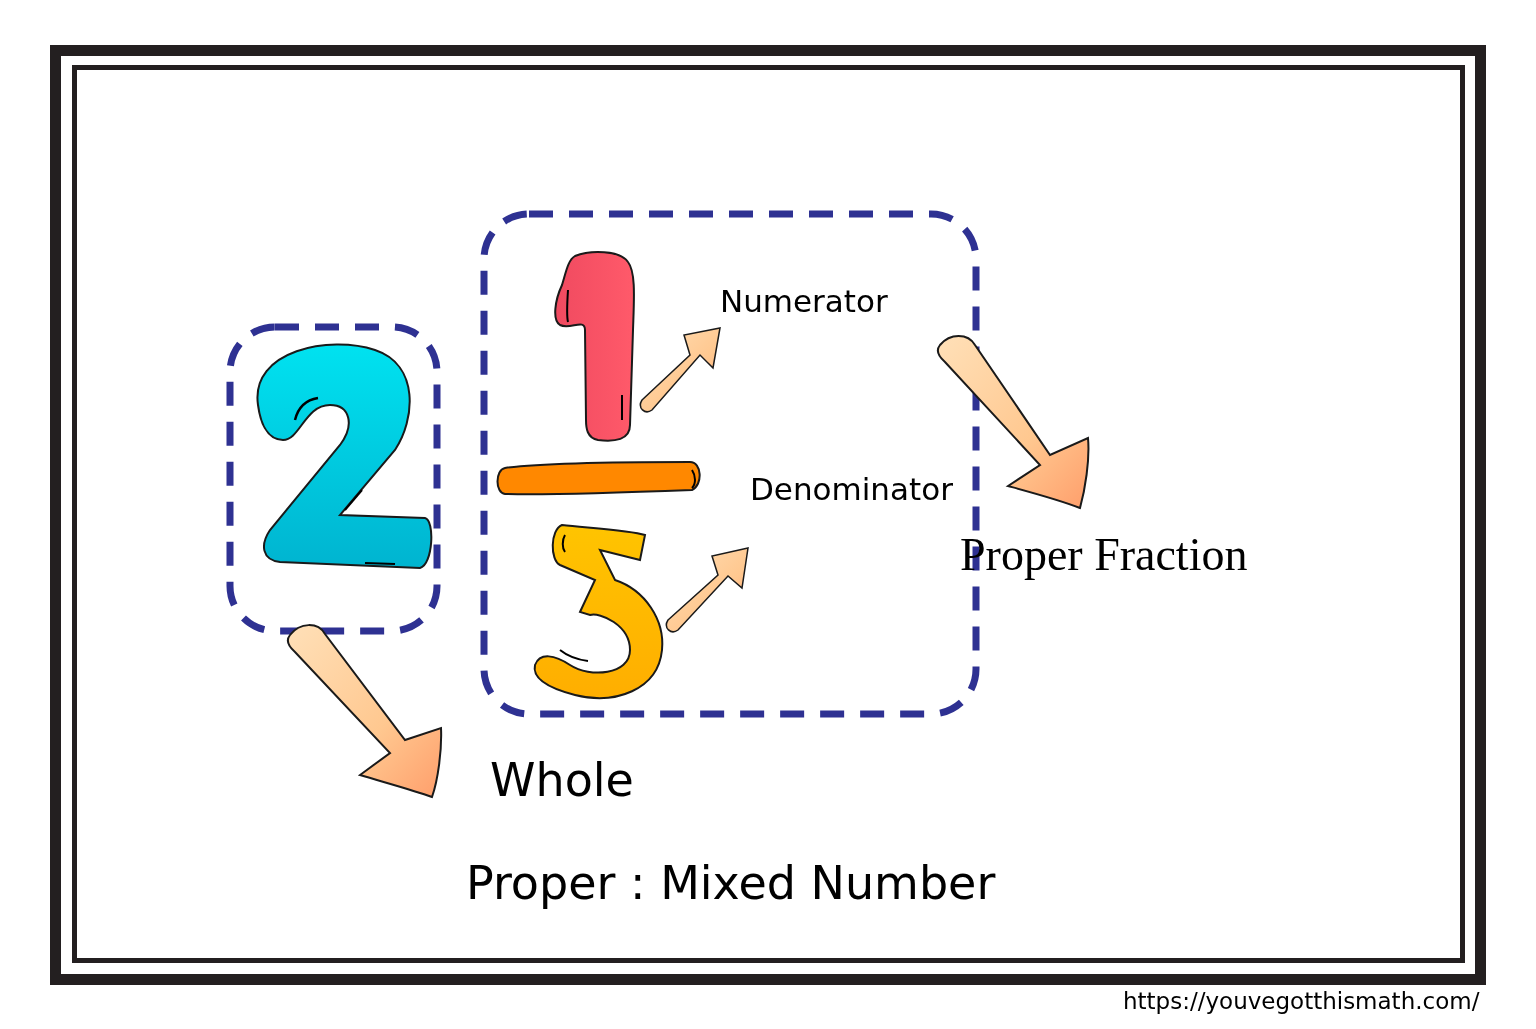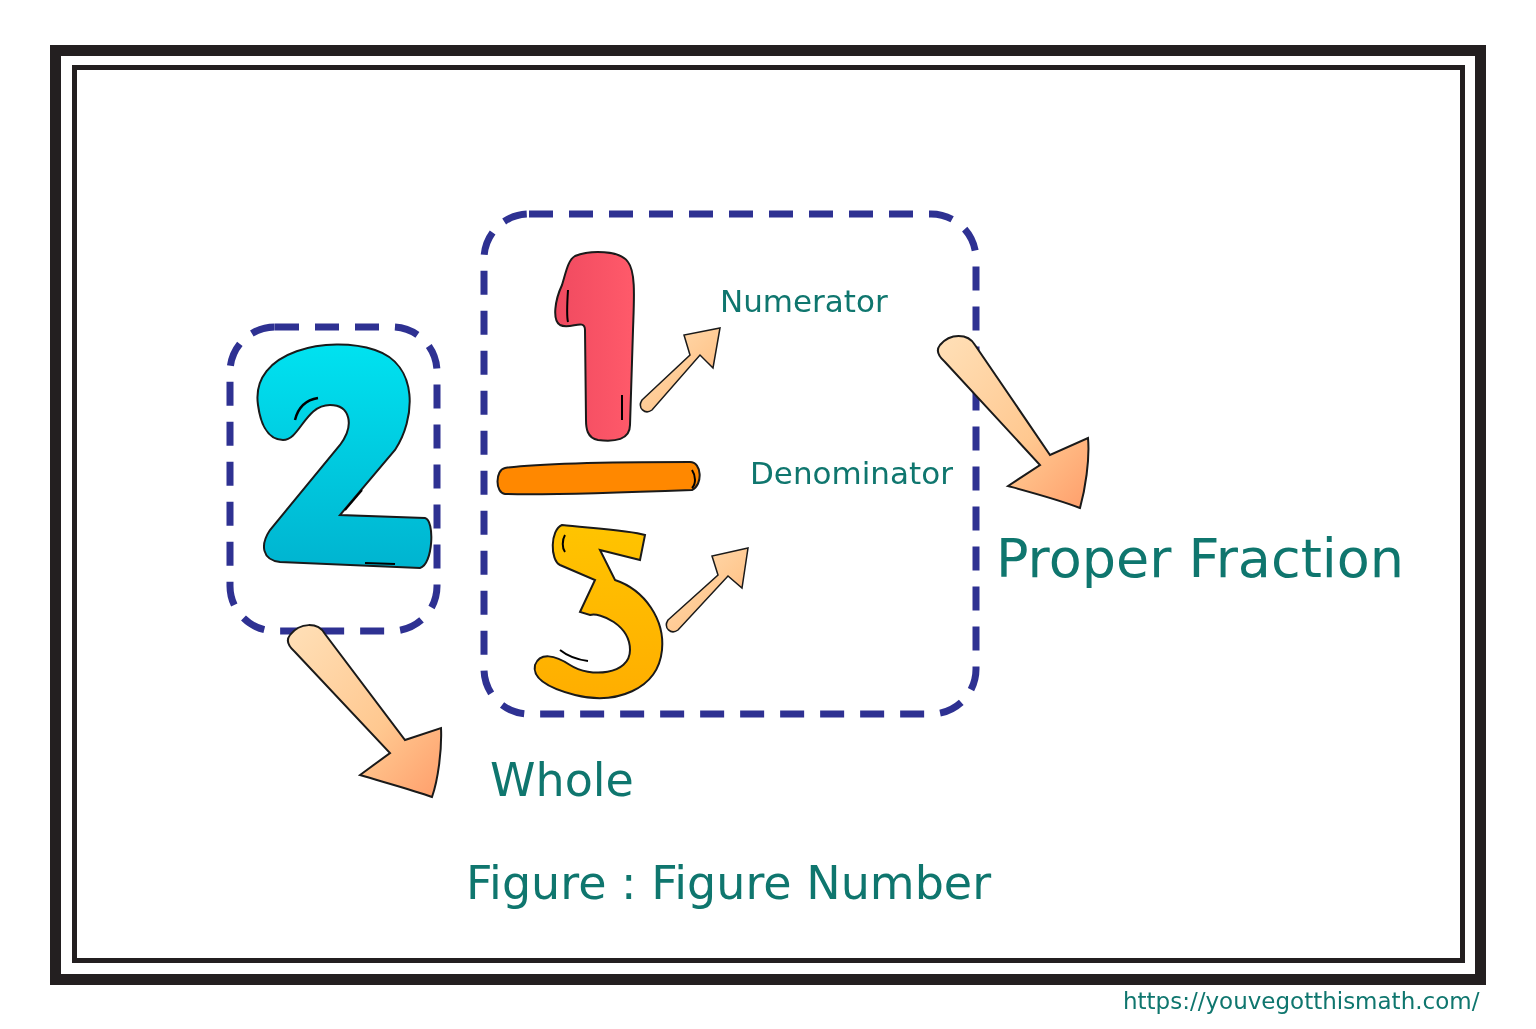--- a/index.html
+++ b/index.html
@@ -3,24 +3,24 @@
 <meta charset="utf-8">
 <style>
   html, body { margin:0; padding:0; background:#ffffff; }
   body { width:1536px; height:1029px; position:relative; overflow:hidden;
          font-family:"DejaVu Sans","Liberation Sans",sans-serif; }
   .outer-frame { position:absolute; left:50px; top:45px; width:1414px; height:918px;
                  border:11px solid #231f20; background:#fff; }
   .inner-frame { position:absolute; left:72px; top:65px; width:1383px; height:888px;
                  border:5px solid #231f20; background:#fff; }
   svg.art { position:absolute; left:0; top:0; }
-  .label { position:absolute; color:#0f766e; white-space:nowrap; line-height:1; }
+  .label { position:absolute; color:#000000; white-space:nowrap; line-height:1; }
   .lbl-numerator { left:720px; top:286px; font-size:31px; }
-  .lbl-denominator { left:750px; top:458px; font-size:31px; }
-  .lbl-proper { left:996px; top:532px; font-size:54px; }
+  .lbl-denominator { left:750px; top:474px; font-size:31px; }
+  .lbl-proper { left:960px; top:532px; font-size:46px;font-family:Liberation Serif, serif; }
   .lbl-whole { left:458px; top:757px; font-size:46px;margin-left:32px; }
   .lbl-caption { left:466px; top:860px; font-size:46px; }
   .lbl-url { left:1123px; top:990px; font-size:23px; }
 </style>
 </head>
 <body>
 
 <div class="outer-frame"></div>
 <div class="inner-frame"></div>
 
@@ -79,14 +79,14 @@
 
   <path d="M940 345 C 950 333 968 333 975 345 L 1050 455 L 1088 438 C 1090 460 1085 490 1080 508 C 1060 500 1030 492 1008 486 L 1040 465 L 945 362 C 938 356 936 350 940 345 Z" fill="url(#arrowGrad)" stroke="#1a1a1a" stroke-width="2"></path>
 
   <path d="M290 635 C 300 622 318 622 325 634 L 405 740 L 441 728 C 442 750 438 780 432 797 C 413 790 383 782 360 775 L 390 753 L 295 652 C 288 646 286 640 290 635 Z" fill="url(#arrowGrad)" stroke="#1a1a1a" stroke-width="2"></path>
 </svg>
 
 <div class="label lbl-numerator">Numerator</div>
 <div class="label lbl-denominator">Denominator</div>
 <div class="label lbl-proper">Proper Fraction</div>
 <div class="label lbl-whole">Whole</div>
-<div class="label lbl-caption">Figure : Figure Number</div>
+<div class="label lbl-caption">Proper : Mixed Number</div>
 <div class="label lbl-url">https://youvegotthismath.com/</div>
 
 </body></html>

